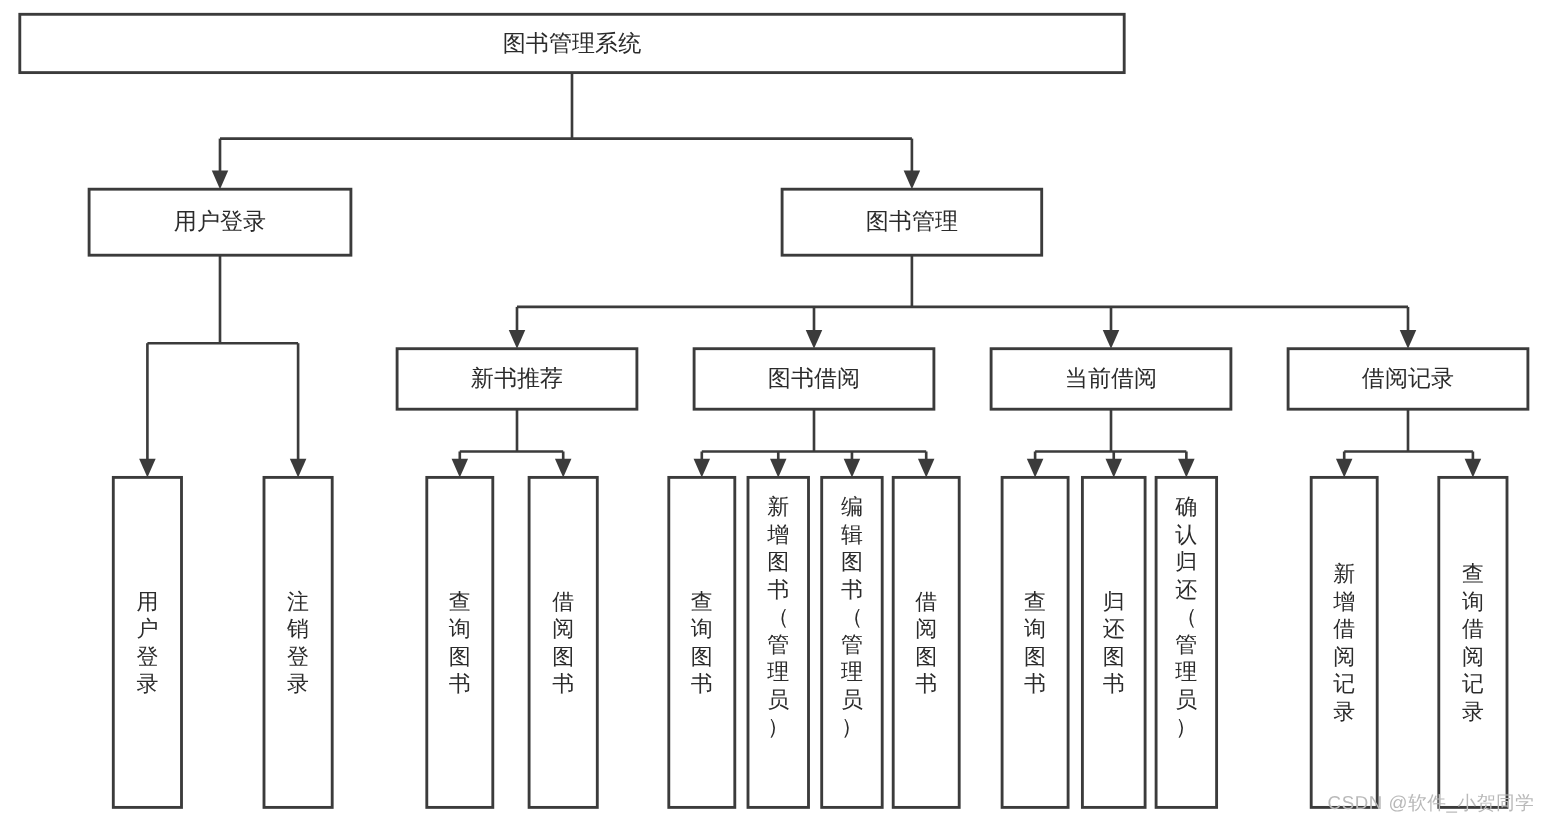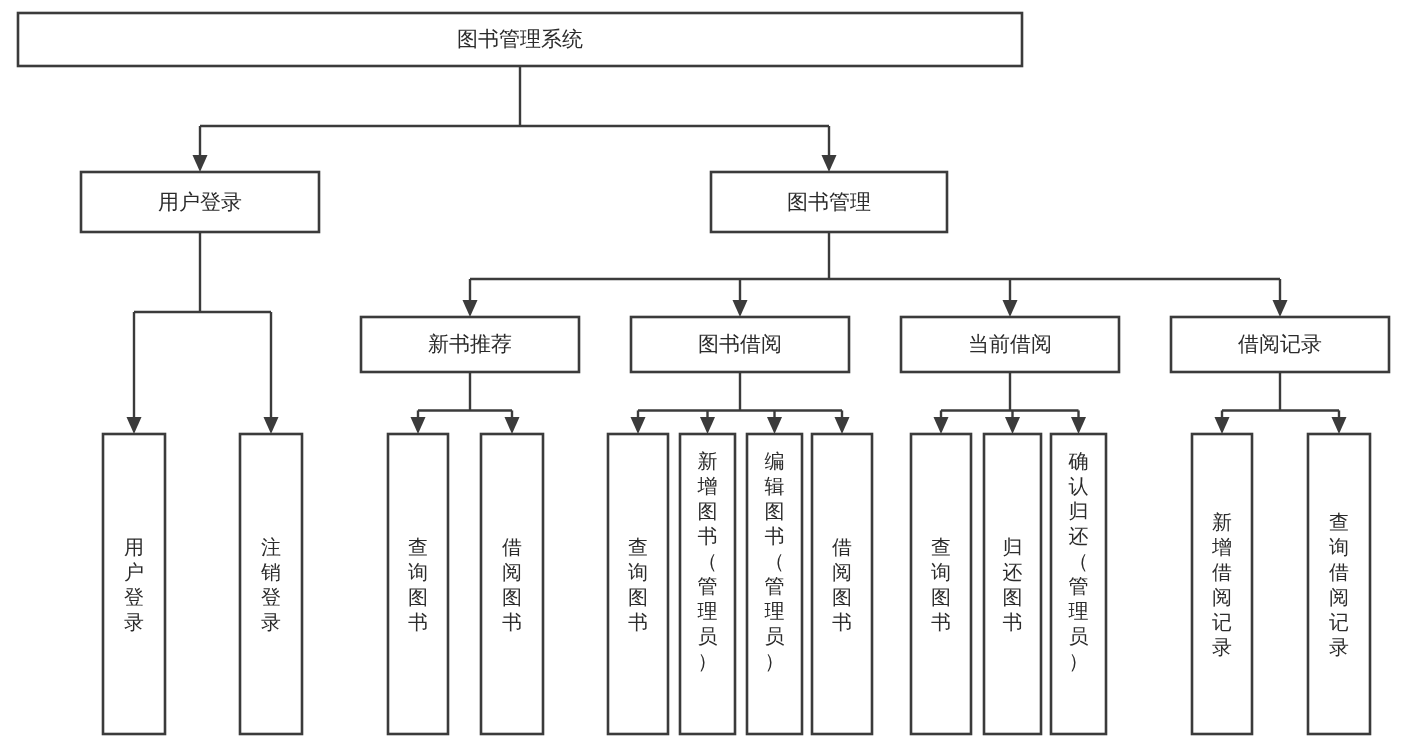--- a/index.html
+++ b/index.html
@@ -218,13 +218,14 @@
         <g>
           <rect x="1192" y="434" width="60" height="300" class="node-box" rx="0"></rect>
           <text x="1222" y="528.5" class="node-label-v"><tspan x="1222" dy="0">新</tspan><tspan x="1222" dy="25">增</tspan><tspan x="1222" dy="25">借</tspan><tspan x="1222" dy="25">阅</tspan><tspan x="1222" dy="25">记</tspan><tspan x="1222" dy="25">录</tspan></text>
         </g>
         <g>
           <rect x="1308" y="434" width="62" height="300" class="node-box" rx="0"></rect>
           <text x="1339" y="528.5" class="node-label-v"><tspan x="1339" dy="0">查</tspan><tspan x="1339" dy="25">询</tspan><tspan x="1339" dy="25">借</tspan><tspan x="1339" dy="25">阅</tspan><tspan x="1339" dy="25">记</tspan><tspan x="1339" dy="25">录</tspan></text>
         </g>
       </g>
   </svg>
+  <div class="watermark">CSDN @软件_小贺同学</div>
 </div>
 
 </body></html>

